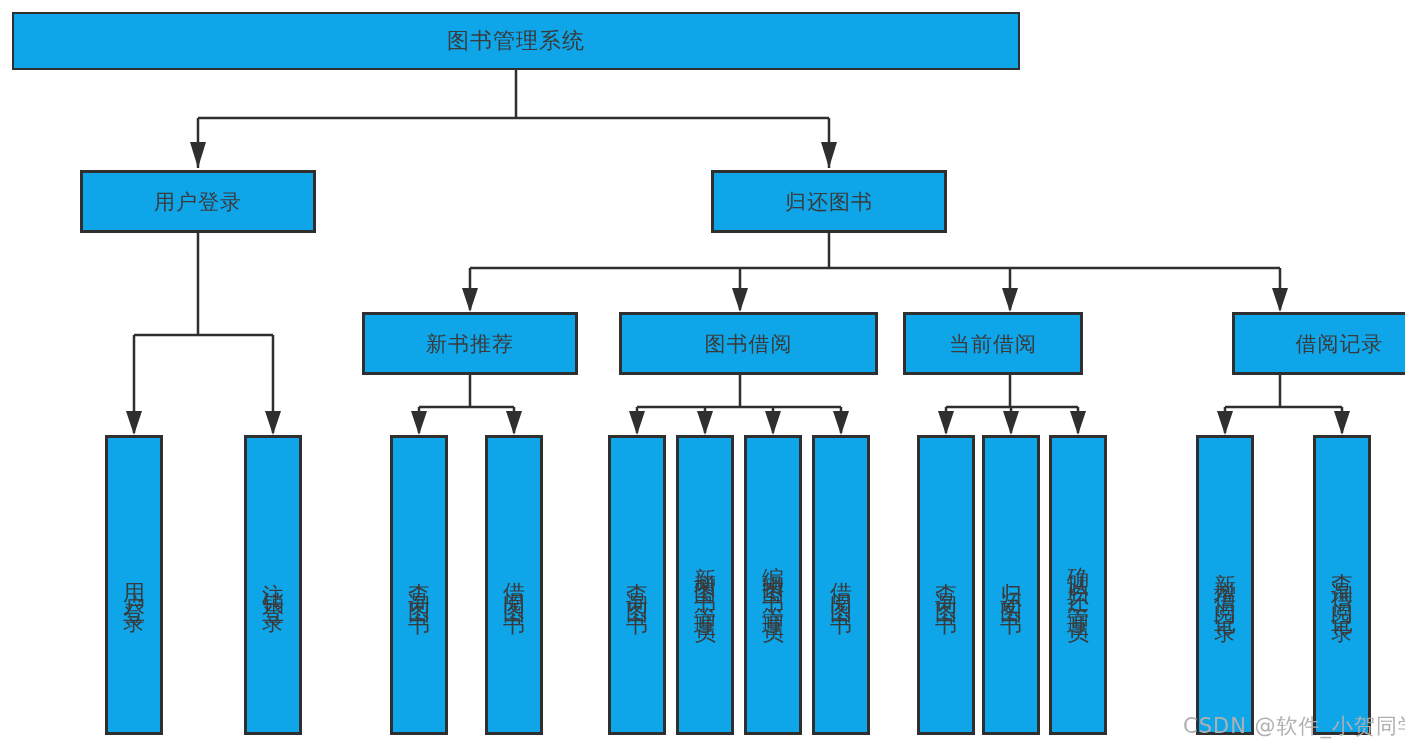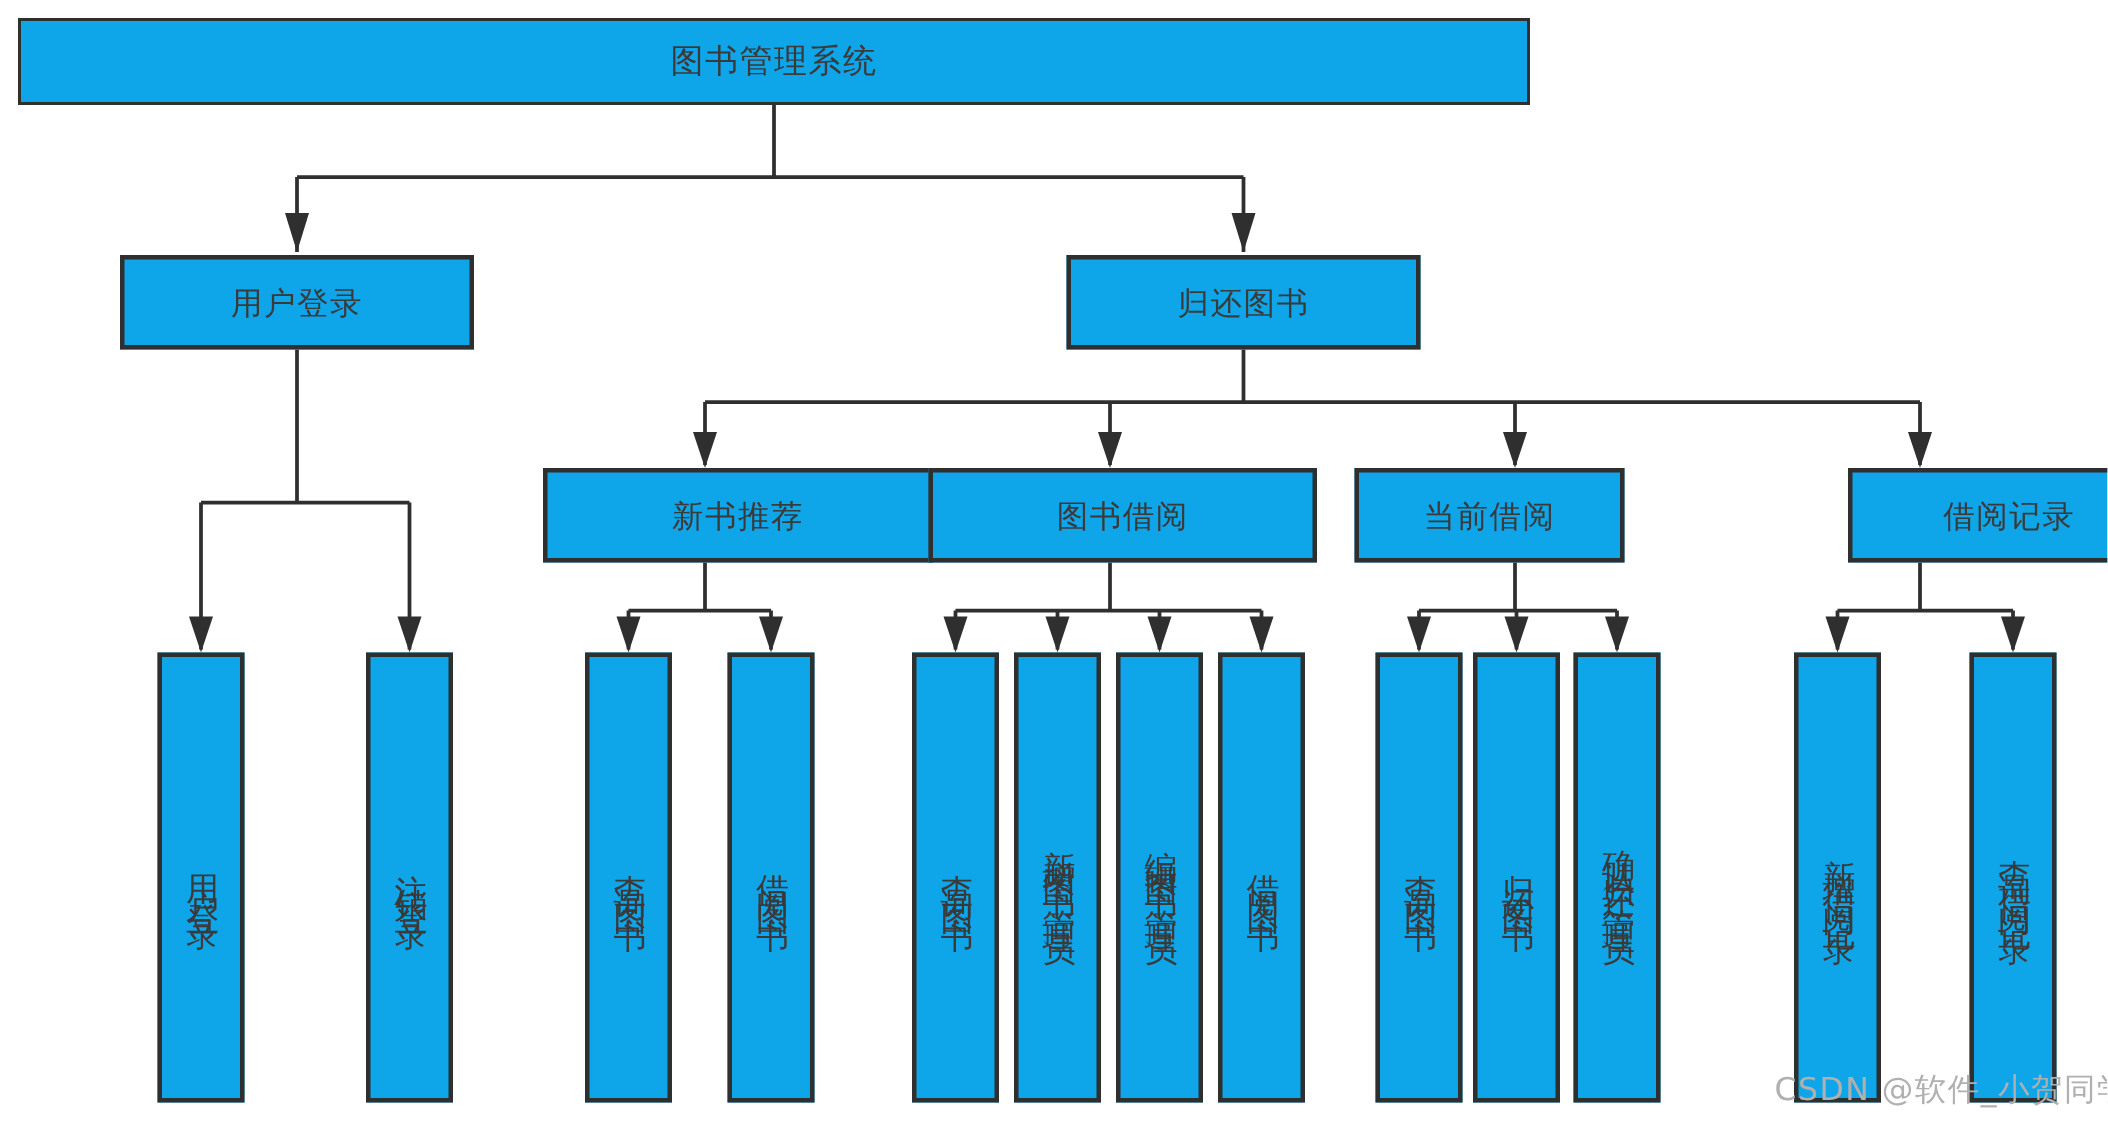--- a/index.html
+++ b/index.html
@@ -107,21 +107,21 @@
       <polygon points="1217,411 1233,411 1225,435"></polygon>
       <polygon points="1334,411 1350,411 1342,435"></polygon>
     </g>
   </svg>
 
   <div class="box root-box" style="left:12px; top:12px; width:1008px; height:58px;">图书管理系统</div>
 
   <div class="box" style="left:80px; top:170px; width:236px; height:63px;">用户登录</div>
   <div class="box" style="left:711px; top:170px; width:236px; height:63px;">归还图书</div>
 
-  <div class="box" style="left:362px; top:312px; width:260px; height:63px;">新书推荐</div>
+  <div class="box" style="left:362px; top:312px; width:216px; height:63px;">新书推荐</div>
   <div class="box" style="left:619px; top:312px; width:259px; height:63px;">图书借阅</div>
   <div class="box" style="left:903px; top:312px; width:180px; height:63px;">当前借阅</div>
   <div class="box" style="left:1232px; top:312px; width:215px; height:63px;">借阅记录</div>
 
   <div class="box leaf" style="left:105px; top:435px; width:58px; height:300px;">用户登录</div>
   <div class="box leaf" style="left:244px; top:435px; width:58px; height:300px;">注销登录</div>
 
   <div class="box leaf" style="left:390px; top:435px; width:58px; height:300px;">查询图书</div>
   <div class="box leaf" style="left:485px; top:435px; width:58px; height:300px;">借阅图书</div>
 

